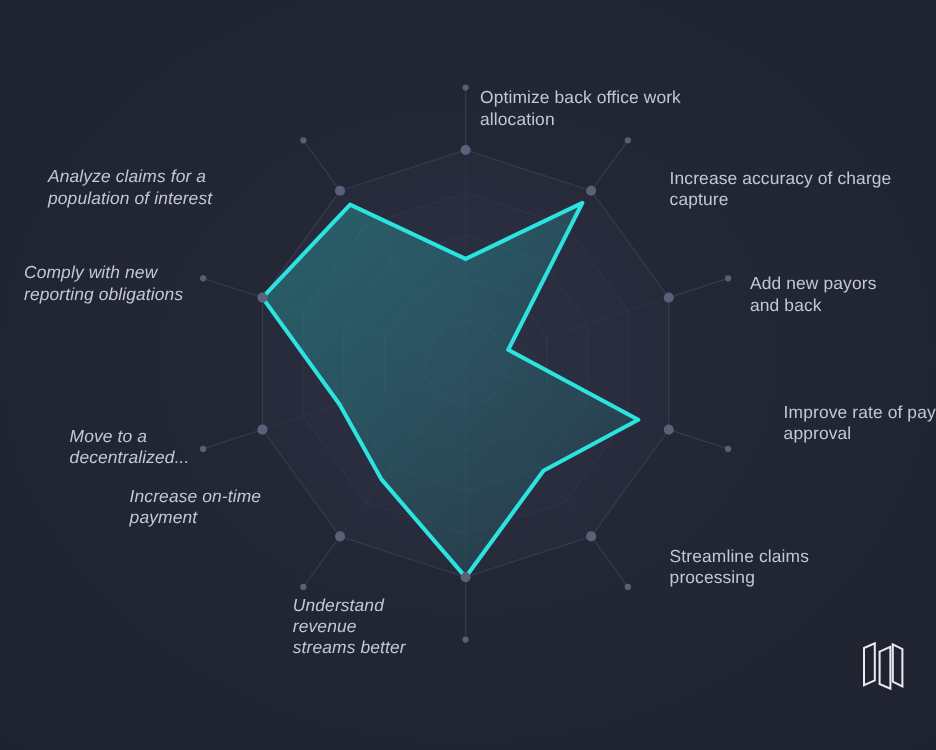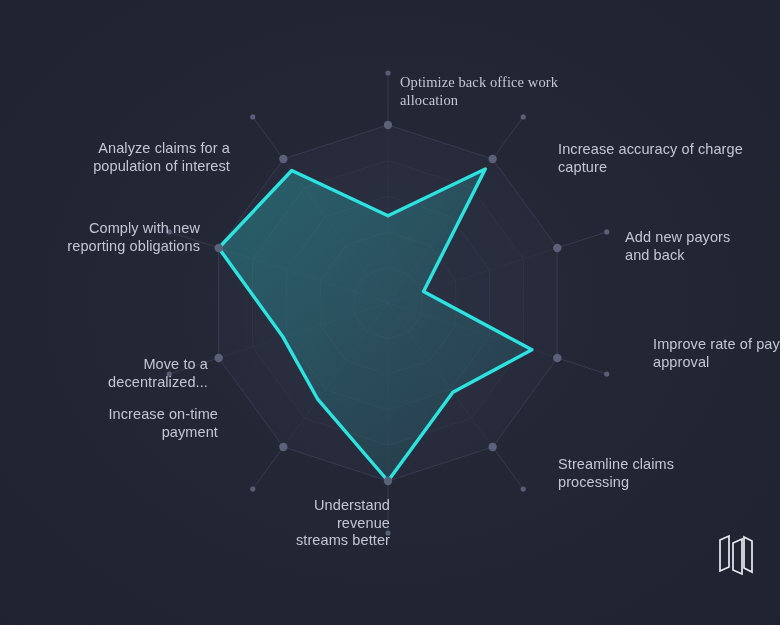--- a/index.html
+++ b/index.html
@@ -33,21 +33,21 @@
   .axis-label {
     position: absolute;
     color: #c3c7d4;
     font-size: 14.5px;
     line-height: 17.5px;
     letter-spacing: 0.1px;
     white-space: pre-line;
     font-family: "Liberation Sans", sans-serif;
   }
   .axis-label.align-left  { text-align: left; }
-  .axis-label.align-right { text-align: right; }
+  .axis-label.align-right { text-align: left; font-style: italic; }
   #brand-logo {
     position: absolute;
     right: 24px;
     bottom: 48px;
     width: 40px;
     height: 44px;
   }
 </style>
 </head>
 <body>
@@ -120,31 +120,31 @@
         <circle cx="492.63" cy="447.01" r="4.2" fill="#5b6179"></circle>
         <circle cx="388.00" cy="481.00" r="4.2" fill="#5b6179"></circle>
         <circle cx="283.37" cy="447.01" r="4.2" fill="#5b6179"></circle>
         <circle cx="218.71" cy="358.01" r="4.2" fill="#5b6179"></circle>
         <circle cx="218.71" cy="247.99" r="4.2" fill="#5b6179"></circle>
         <circle cx="283.37" cy="158.99" r="4.2" fill="#5b6179"></circle>
       </g>
   </svg>
 
   <div id="labels-layer">
-      <div class="axis-label align-left" style="left: 400px; top: 74px; width: 230px; font-family: Liberation Serif, serif;">Optimize back office work
+      <div class="axis-label align-left" style="left: 400px; top: 74px; width: 230px;">Optimize back office work
 allocation</div>
       <div class="axis-label align-left" style="left: 558px; top: 141px; width: 225px;">Increase accuracy of charge
 capture</div>
       <div class="axis-label align-left" style="left: 625px; top: 229px; width: 150px;">Add new payors
 and back</div>
       <div class="axis-label align-left" style="left: 653px; top: 336px; width: 155px;">Improve rate of payor
 approval</div>
       <div class="axis-label align-left" style="left: 558px; top: 456px; width: 175px;">Streamline claims
 processing</div>
-      <div class="axis-label align-right" style="left: 260px; top: 497px; width: 130px;">Understand revenue
+      <div class="axis-label align-right" style="left: 244px; top: 497px; width: 130px;">Understand revenue
 streams better</div>
       <div class="axis-label align-right" style="left: 108px; top: 406px; width: 110px;">Increase on-time
 payment</div>
       <div class="axis-label align-right" style="left: 58px; top: 356px; width: 150px;">Move to a
 decentralized...</div>
       <div class="axis-label align-right" style="left: 20px; top: 220px; width: 180px;">Comply with new
 reporting obligations</div>
       <div class="axis-label align-right" style="left: 40px; top: 140px; width: 190px;">Analyze claims for a
 population of interest</div>
     </div>

